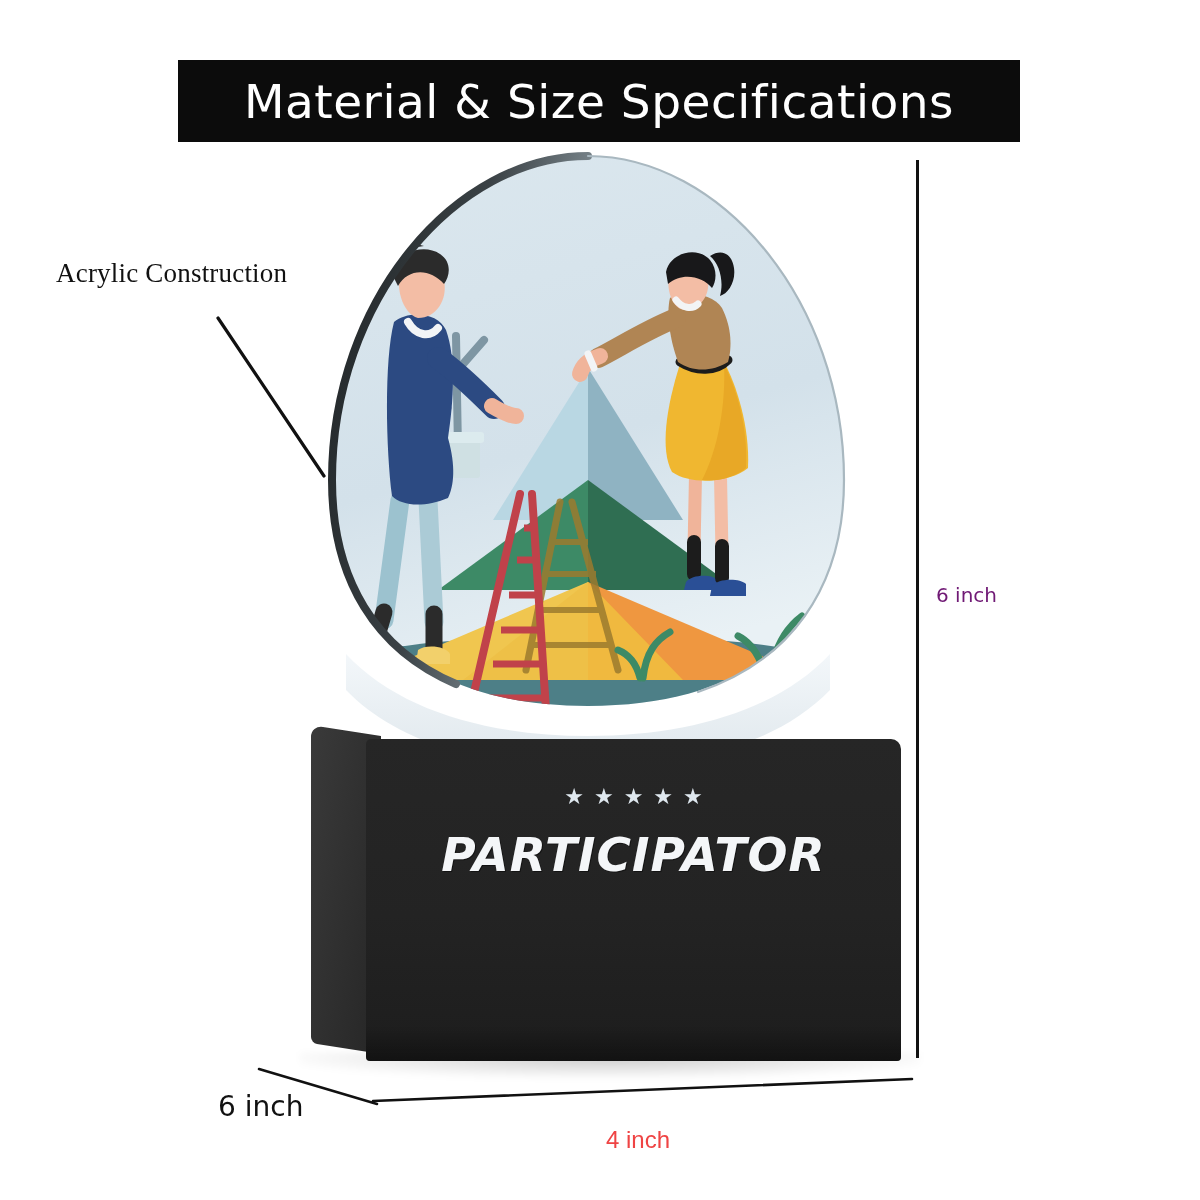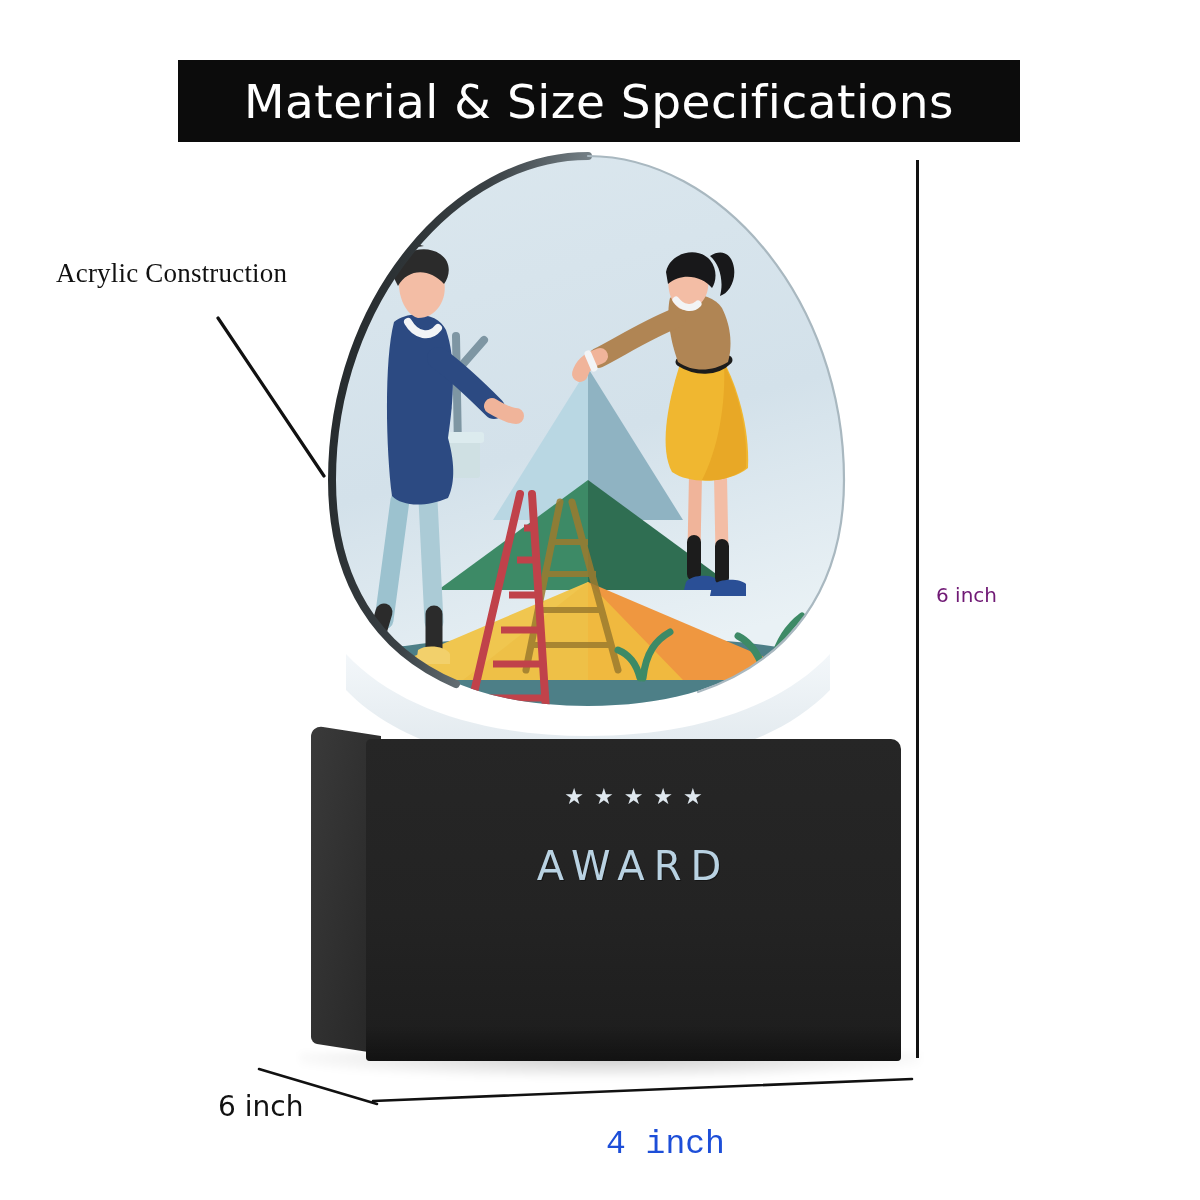--- a/index.html
+++ b/index.html
@@ -100,23 +100,23 @@
     position: absolute;
     left: 370px;
     top: 1075px;
     width: 545px;
     height: 30px;
   }
   #dim-width-label {
     position: absolute;
     left: 606px;
     top: 1126px;
-    font-family: Liberation Mono, monospace;
-    font-size: 33px;
-    color: #1d4ed8;
+    font-family: Liberation Sans, sans-serif;
+    font-size: 24px;
+    color: #ef4444;
     white-space: nowrap;
   }
 
   
   #trophy {
     position: absolute;
     left: 288px;
     top: 150px;
     width: 640px;
     height: 930px;
@@ -431,21 +431,21 @@
       <div id="base-bottom-shade"></div>
 
       <div id="plaque-text">
         <div id="plaque-stars">
           <span class="plaque-star">★</span>
           <span class="plaque-star">★</span>
           <span class="plaque-star">★</span>
           <span class="plaque-star">★</span>
           <span class="plaque-star">★</span>
         </div>
-        <div id="plaque-line-3">AWARD</div>
+        <div id="plaque-line-2">PARTICIPATOR</div>
       </div>
     </div>
   </div>
 
   <div id="dim-height-line"></div>
   <div id="dim-height-label">6 inch</div>
 
   <svg id="dim-depth-svg" viewBox="0 0 140 45" width="140" height="45">
     <line x1="4" y1="4" x2="122" y2="39" stroke="#111111" stroke-width="2.6" stroke-linecap="round"></line>
   </svg>

